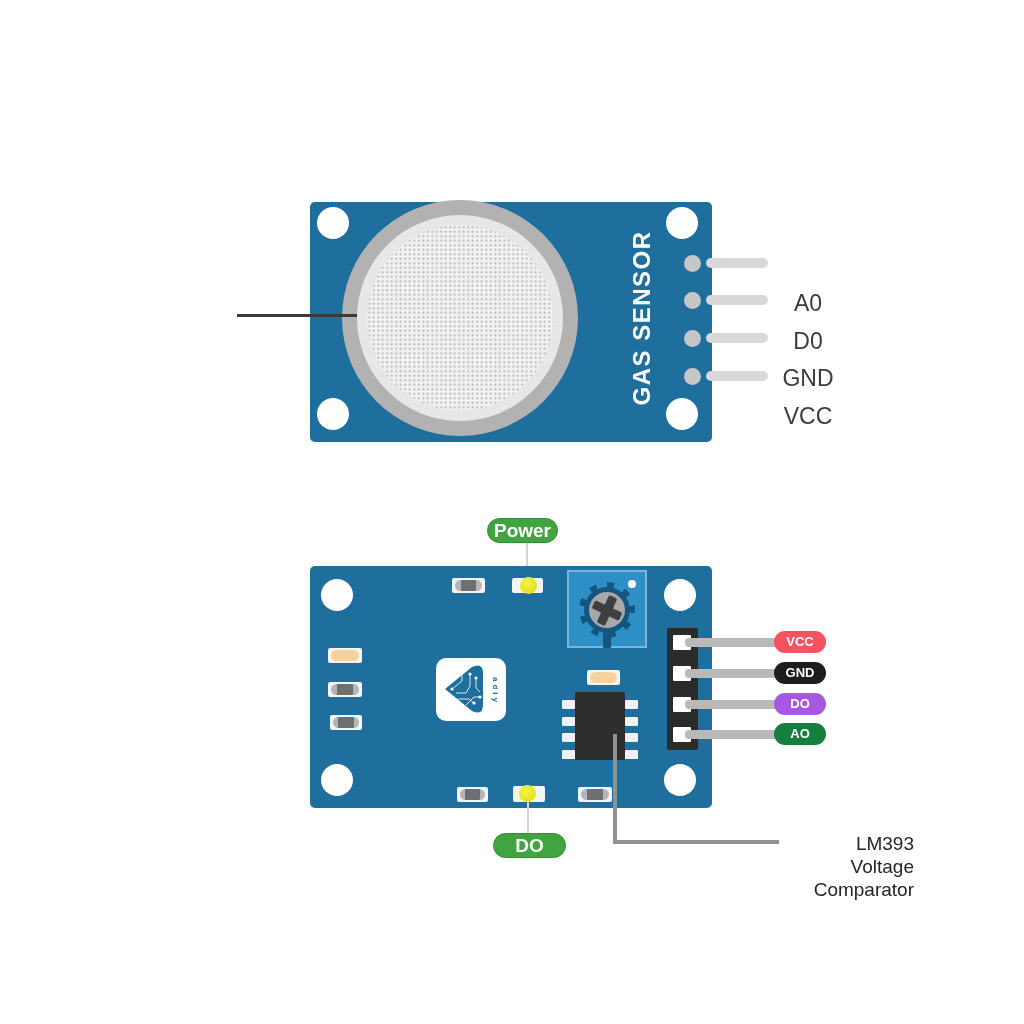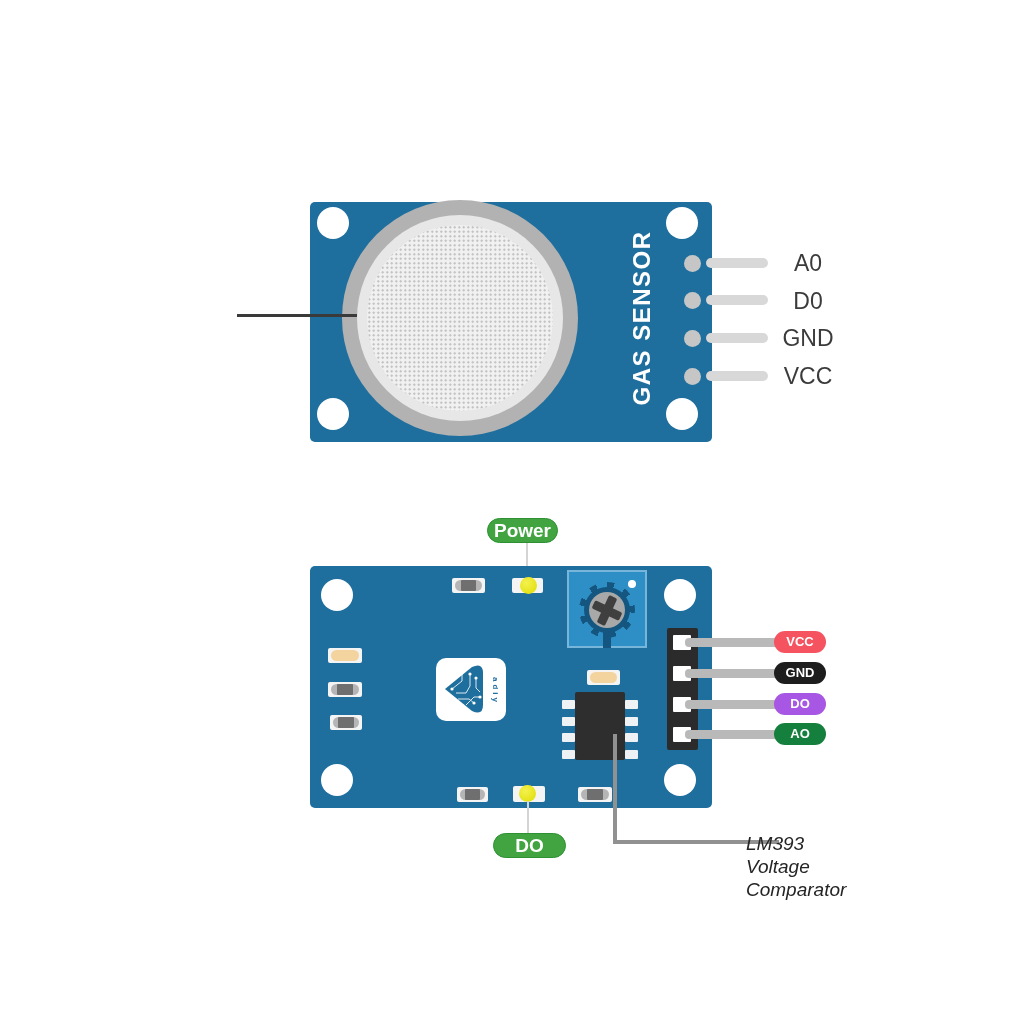--- a/index.html
+++ b/index.html
@@ -17,21 +17,21 @@
   .sensor-mesh{left:57px;top:23px;width:186px;height:186px;background:#f1f1f1;
       background-image:radial-gradient(#c0c0c0 1px, transparent 1.3px);
       background-size:4.5px 4.5px;}
   .silkscreen{position:absolute;left:232px;top:102px;width:200px;height:28px;
       transform:rotate(-90deg);transform-origin:50% 50%;
       color:#ffffff;font-size:24px;font-weight:600;letter-spacing:1.5px;
       text-align:center;line-height:28px;}
   .pin-dot{position:absolute;left:374px;width:17px;height:17px;border-radius:50%;background:#c6c6c6;}
   .f-lead{position:absolute;left:706px;width:62px;height:10px;border-radius:5px;background:#d8d8d8;}
   .f-label{position:absolute;left:758px;width:100px;height:28px;line-height:28px;
-      text-align:center;font-size:23px;color:#3b3b3b;}
+      text-align:center;font-size:23px;color:#3b3b3b;margin-top:40px;}
 
   
   .front-label{position:absolute;left:95px;top:329px;width:190px;text-align:center;
       font-style:italic;font-size:21px;color:#1f1f1f;line-height:1.18;}
   .pointer-line-front{position:absolute;left:237px;top:314px;width:120px;height:3px;background:#3a3a3a;}
 
   
   .pot{position:absolute;left:257px;top:4px;width:80px;height:78px;background:#2e8fc7;
       box-shadow:inset 0 0 0 2px rgba(255,255,255,0.35);}
   .pot-teeth{position:absolute;left:12px;top:12px;width:56px;height:56px;border-radius:50%;
@@ -59,22 +59,22 @@
   .b-lead{position:absolute;left:685px;width:95px;height:9px;border-radius:4px;background:#b9b9b9;}
   .pill{position:absolute;left:774px;width:52px;height:22px;border-radius:11px;
       color:#ffffff;font-size:13px;font-weight:bold;text-align:center;line-height:22px;}
 
   .badge{position:absolute;height:25px;border-radius:13px;background:#41a441;
       border:1.5px solid #2d9133;color:#ffffff;font-size:19px;font-weight:bold;
       text-align:center;line-height:23px;box-sizing:border-box;}
   .badge-line{position:absolute;width:2px;background:#d4d4d4;}
 
   .ic-line{position:absolute;background:#919191;}
-  .ic-label{position:absolute;left:746px;top:832px;width:168px;text-align:left;
-      font-style:italic;font-size:19px;color:#252525;line-height:1.22;}
+  .ic-label{position:absolute;left:746px;top:832px;width:168px;text-align:right;
+      font-size:19px;color:#252525;line-height:1.22;}
 </style>
 </head>
 <body>
 
 <div class="canvas">
 
   <div class="board" style="left: 310px; top: 202px; width: 402px; height: 240px; background: rgb(30, 110, 158);">
     <div class="hole" style="left:7px;top:5px;"></div>
     <div class="hole" style="left:7px;top:196px;"></div>
     <div class="hole" style="left:356px;top:5px;"></div>

